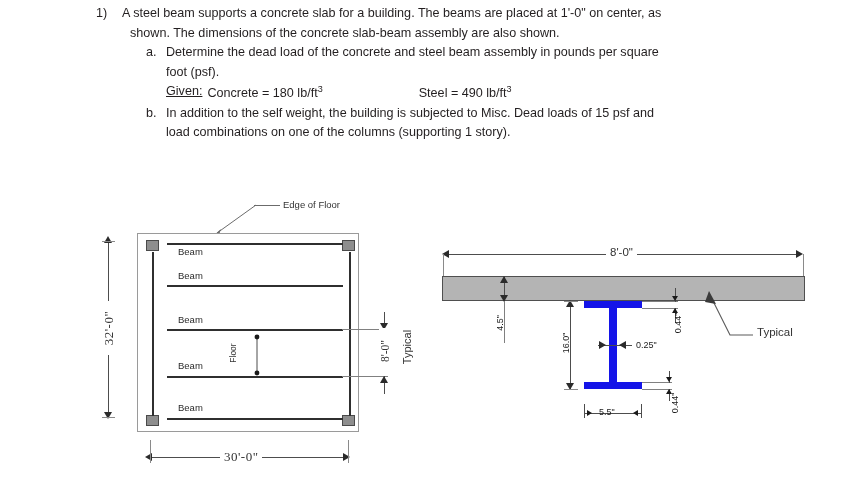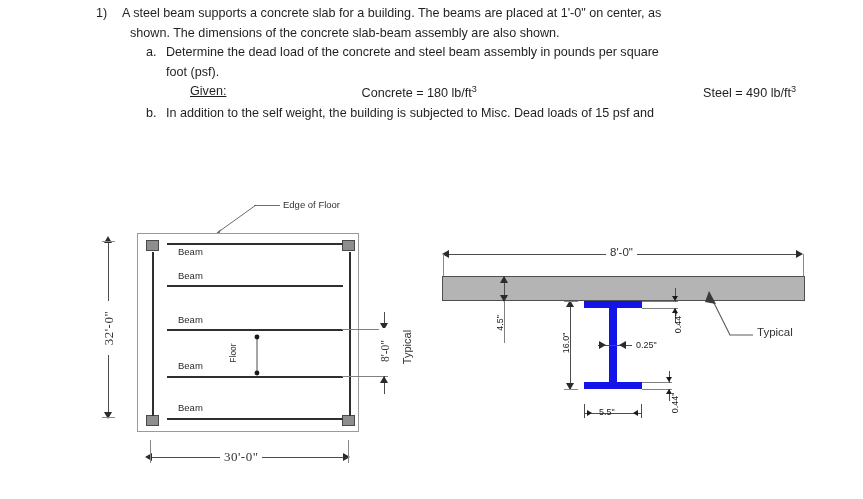--- a/index.html
+++ b/index.html
@@ -42,23 +42,22 @@
     margin-left: 50px;
   }
   .sub-letter {
     width: 20px;
     flex: 0 0 20px;
   }
   .sub-body {
     flex: 1 1 auto;
   }
   .given-line {
-    margin-left: 94px;
+    margin-left: 70px;
     display: flex;
-    justify-content: space-between;
   }
   .given-label {
     text-decoration: underline;
     margin-right: 5px;
   }
   .given-steel {
     margin-left: 96px;
   }
   sup {
     font-size: 0.72em;
@@ -227,20 +226,23 @@
     <span><span>Concrete = 180 lb/ft</span><sup>3</sup></span>
     <span class="given-steel"><span>Steel = 490 lb/ft</span><sup>3</sup></span>
   </div>
 
   <div class="sub-row">
     <span class="sub-letter">b.</span>
     <span class="sub-body">
       <span>In addition to the self weight, the building is subjected to Misc. Dead loads of 15 psf and</span>
     </span>
   </div>
+  <div class="sub-row" style="margin-left:70px;">
+    <span>load combinations on one of the columns (supporting 1 story).</span>
+  </div>
 
 </div>
 
 <div id="plan-view">
 
   <div class="leader" style="left:160px; top:15px; width:26px;"></div>
   <div class="dim-text-sans" style="left:189px; top:9px; font-size:9.5px;">Edge of Floor</div>
   <svg style="position:absolute; left:116px; top:14px;" width="48" height="34">
     <line x1="46" y1="1" x2="7" y2="29" stroke="#6b6b6b" stroke-width="1"></line>
     <polygon points="2,33 11,25 9,31" fill="#6b6b6b"></polygon>

